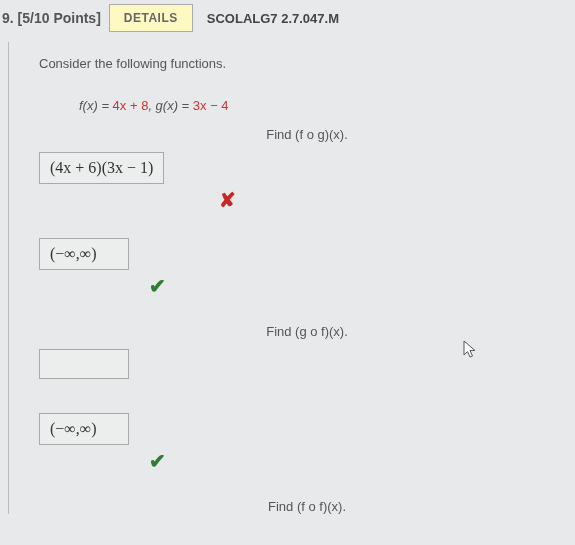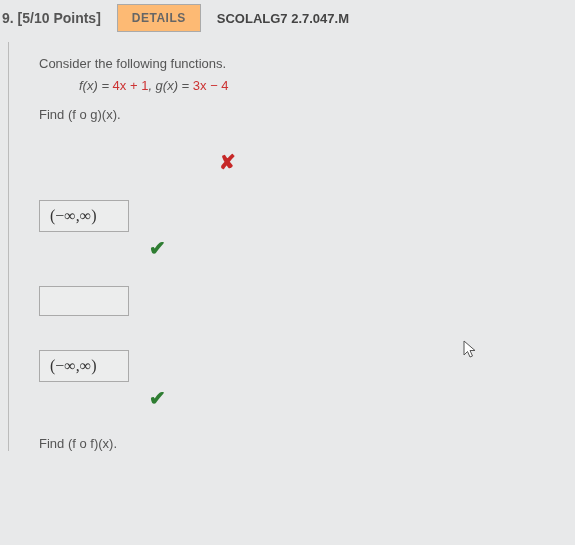--- a/index.html
+++ b/index.html
@@ -1,25 +1,25 @@
 <!DOCTYPE html>
 <html><head>
 <meta charset="utf-8">
 <style>
 * { margin:0; padding:0; box-sizing:border-box; }
 body { font-family:Arial,Helvetica,sans-serif; background:#e8e9ea; width:575px; height:545px; overflow:hidden; color:#444; position:relative; }
-.header { display:flex; align-items:center; gap:16px; padding:4px 0 10px 0; }
+.header { display:flex; align-items:center; gap:8px; padding:4px 0 10px 0; }
 .qnum { font-size:14px; font-weight:bold; color:#555; padding-left:2px; }
-.btn { border:1px solid #aaa; background:#fdba74; padding:6px 14px; font-size:12px; font-weight:bold; color:#666; letter-spacing:.5px; }
-.src { font-size:13px; font-weight:bold; color:#444; }
+.btn { border:1px solid #aaa; background:#fef9c3; padding:6px 14px; font-size:12px; font-weight:bold; color:#666; letter-spacing:.5px; }
+.src { font-size:13px; font-weight:bold; color:#444; margin-left:6px; }
 .content { border-left:1px solid #bbb; margin-left:8px; padding:14px 0 0 30px; }
-.prompt { font-size:13px; color:#555; margin-bottom:7px; }
+.prompt { font-size:13px; color:#555; margin-bottom:27px; }
 .funcs { font-size:13px; padding-left:40px; margin-bottom:14px; color:#555; font-style:italic; }
 .funcs .r { color:#c33; font-style:normal; }
-.find { font-size:13px; color:#555; margin-bottom:10px; }
+.find { font-size:13px; color:#555; margin-bottom:10px;text-align:center; }
 .answerbox { display:inline-block; border:1px solid #aaa; background:#eceded; padding:6px 10px; font-size:16px; font-family:'Times New Roman',serif; color:#333; margin-bottom:4px; min-width:90px; min-height:30px; }
 .mark { display:inline-block; font-size:20px; font-weight:bold; vertical-align:bottom; margin-left:2px; }
 .wrong { color:#c62828; }
 .right { color:#2e7d32; }
 .block { margin-bottom:26px; }
 .cursor { position:absolute; left:463px; top:340px; pointer-events:none; }
 .cursor svg { width:16px; height:20px; }
 </style>
 </head>
 <body>
@@ -28,39 +28,40 @@
   <span class="qnum"><span>9.</span> <span>[5/10 Points]</span></span>
   <button class="btn">DETAILS</button>
   <span class="src">SCOLALG7 2.7.047.M</span>
 </div>
 
 <div class="content">
 
   <div class="prompt">Consider the following functions.</div>
 
   <div class="funcs">
-    <span>f(x) = </span><span class="r">4x + 1</span><span>,    </span><span>g(x) = </span><span class="r">3x − 4</span>
+    <span>f(x) = </span><span class="r">4x + 8</span><span>,    </span><span>g(x) = </span><span class="r">3x − 4</span>
   </div>
 
   <div class="block">
     <div class="find">Find  (f o g)(x).</div>
     <div>
-      <br>
+      <span class="answerbox">(4x + 6)(3x − 1)</span><br>
       <span class="mark wrong" style="margin-left:180px;">✘</span>
     </div>
   </div>
 
   <div class="block">
     <div>
       <span class="answerbox">(−∞,∞)</span><br>
       <span class="mark right" style="margin-left:110px;">✔</span>
     </div>
   </div>
 
   <div class="block">
+    <div class="find">Find  (g o f)(x).</div>
     <div>
       <span class="answerbox"></span>
     </div>
   </div>
 
   <div class="block">
     <div>
       <span class="answerbox">(−∞,∞)</span><br>
       <span class="mark right" style="margin-left:110px;">✔</span>
     </div>

